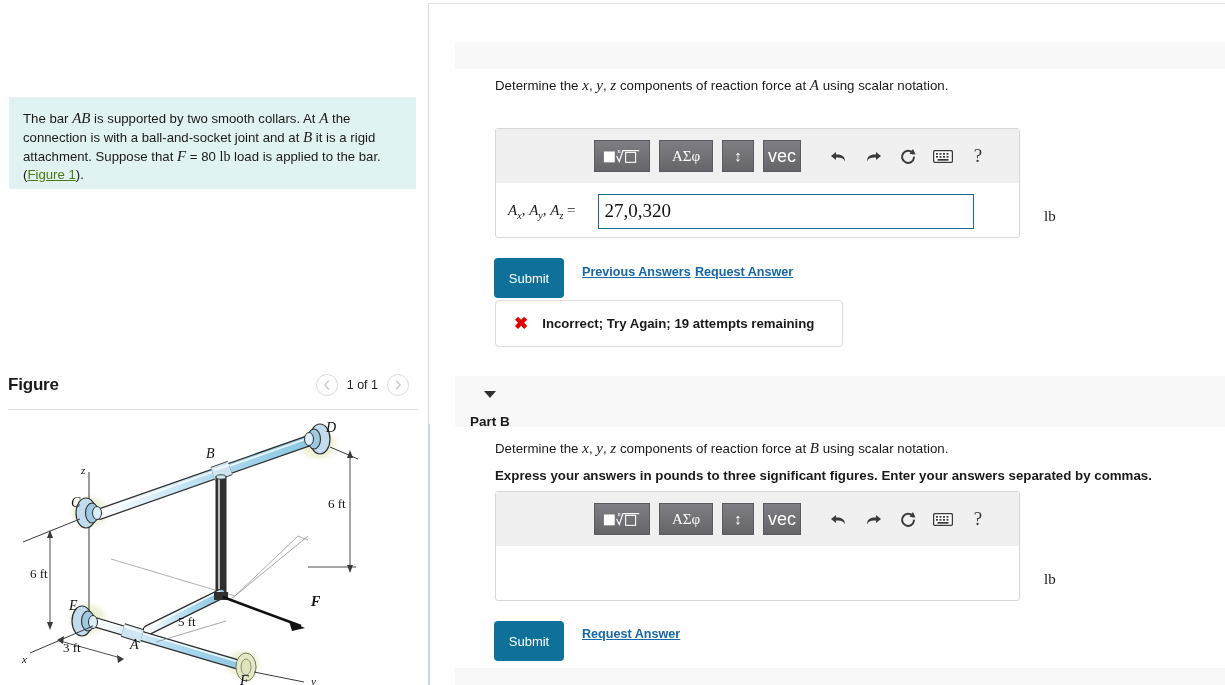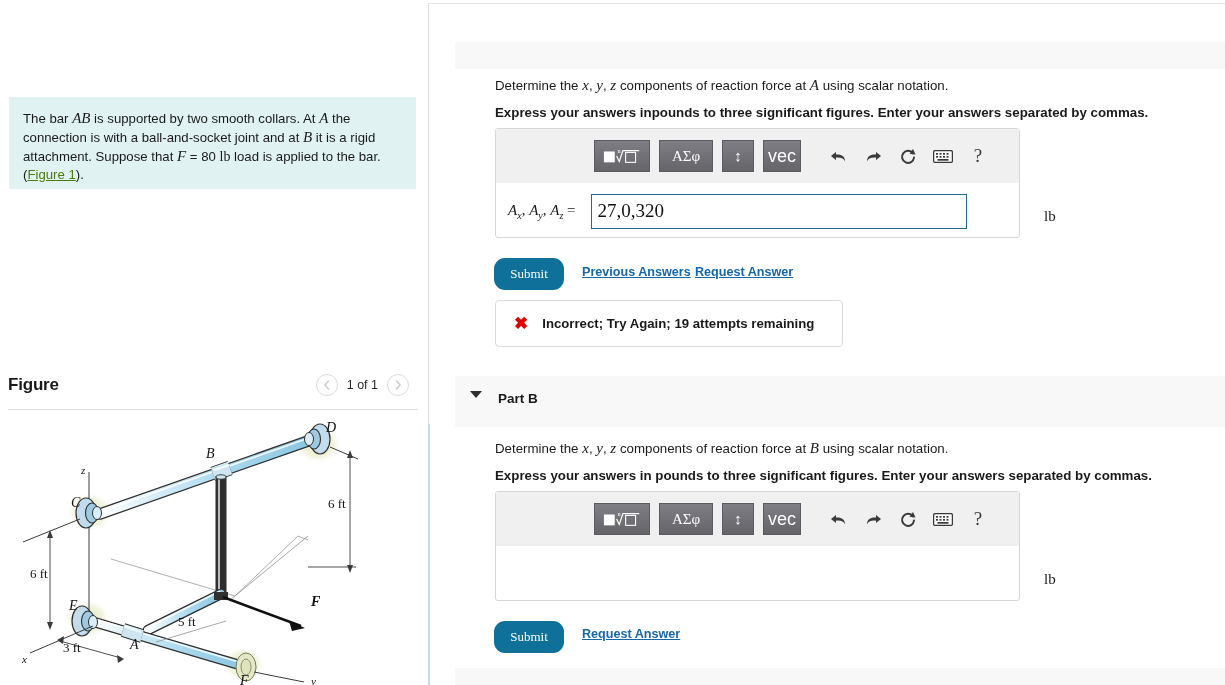--- a/index.html
+++ b/index.html
@@ -145,24 +145,24 @@
   }
   .ans-unit {
     font-family: "Liberation Serif", serif;
     font-size: 15px; color: #1a1a1a;
     margin-left: 14px;
   }
 
   
   .submit-btn {
     position: absolute;
-    width: 70px; height: 32px;
+    width: 70px; height: 40px;
     background: #0f7099; color: #fff;
-    border: none; border-radius: 11px;
-    font-size: 13px; font-family: Liberation Serif, serif;
+    border: none; border-radius: 4px;
+    font-size: 13px; font-family: Liberation Sans, sans-serif;
     cursor: pointer;
   }
   .link-a {
     position: absolute;
     color: #1667a8; font-size: 12.6px; font-weight: bold;
     text-decoration: underline; cursor: pointer;
   }
 
   
   .feedback {
@@ -170,21 +170,21 @@
     border: 1px solid #dcdcdc; border-radius: 4px;
     background: #fff;
     display: flex; align-items: center; gap: 14px;
     padding: 0 18px;
   }
   .x-mark { color: #e00000; font-size: 17px; font-weight: bold; }
   .fb-text { font-size: 13.2px; font-weight: bold; color: #1a1a1a; }
 
   
   .part-hdr {
-    position: absolute; display: flex; align-items: flex-start; gap: 16px;
+    position: absolute; display: flex; align-items: center; gap: 16px; flex-direction: column;
   }
   .caret { width: 0; height: 0; border-left: 6px solid transparent; border-right: 6px solid transparent; border-top: 7px solid #303030; }
   .part-title { font-size: 13.5px; font-weight: bold; color: #1a1a1a; }
 </style>
 </head>
 <body>
 
 <div class="page">
 
   <div class="top-rule"></div>
@@ -378,21 +378,20 @@
   <div class="divider-v2"></div>
 
   <div class="right-pane">
 
     <div class="gray-band band-top"></div>
 
     <div class="q-text" style="left:65px; top:77px; width:700px;">
       <span>Determine the </span><span class="mathi">x</span><span>, </span><span class="mathi">y</span><span>, </span><span class="mathi">z</span><span> components of reaction force at </span><span class="mathi">A</span><span> using scalar notation.</span>
     </div>
 
-    <div class="q-text q-bold" style="left:65px; top:104px; width:720px;">Express your answers inpounds to three significant figures. Enter your answers separated by commas.</div>
 
     <div class="ans-card" style="left:65px; top:128px; width:525px; height:110px;">
       <div class="toolbar">
         <div class="tb-btn w1">
           <svg width="42" height="20" viewBox="0 0 42 20">
             <rect x="1" y="5" width="12" height="12" fill="#fff"></rect>
             <text x="16" y="7" font-size="7" fill="#fff" font-family="Liberation Serif, serif">n</text>
             <path d="M15 10 L18 16 L22 4 L40 4" stroke="#fff" stroke-width="1.3" fill="none"></path>
             <rect x="25" y="6" width="11" height="11" fill="none" stroke="#fff" stroke-width="1.2"></rect>
           </svg>
@@ -432,21 +431,21 @@
                 <rect x="4.5" y="9" width="11" height="1.7"></rect>
               </g>
             </svg>
         </div>
         <div class="tb-icon tb-help">?</div>
       </div>
       <div class="ans-row">
         <div class="ans-label">
           <i>A</i><sub>x</sub>, <i>A</i><sub>y</sub>, <i>A</i><sub>z</sub> =
         </div>
-        <input class="ans-input" style="width: 376px; margin-left: 15px;" value="27,0,320">
+        <input class="ans-input" style="width: 376px; margin-left: 22px;" value="27,0,320">
       </div>
     </div>
     <div class="ans-unit" style="position:absolute; left:600px; top:208px;">lb</div>
 
     <button class="submit-btn" style="left:64px; top:258px;">Submit</button>
     <div class="link-a" style="left:152px; top:265px;">Previous Answers</div>
     <div class="link-a" style="left:265px; top:265px;">Request Answer</div>
 
     <div class="feedback" style="left:65px; top:300px; width:348px; height:47px;">
       <span class="x-mark">✖</span>

